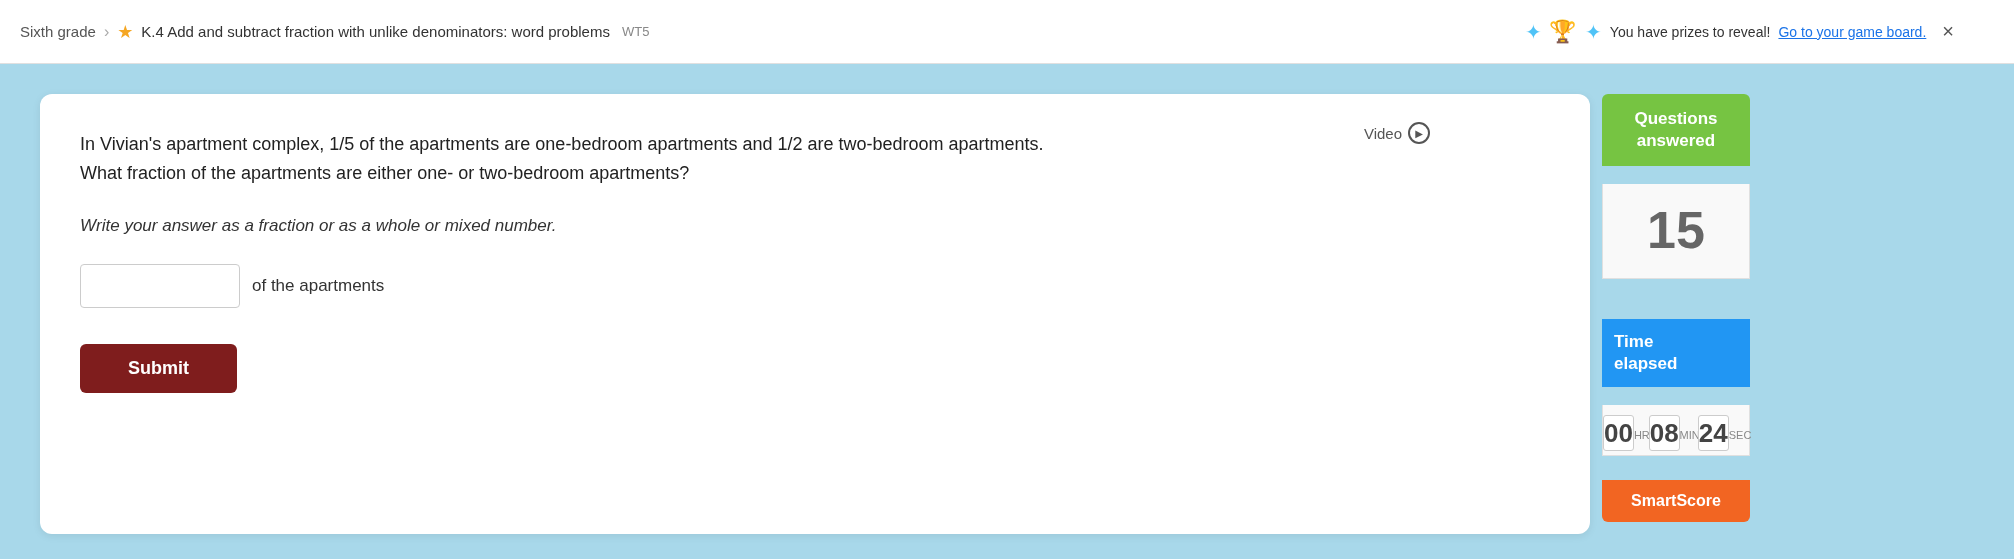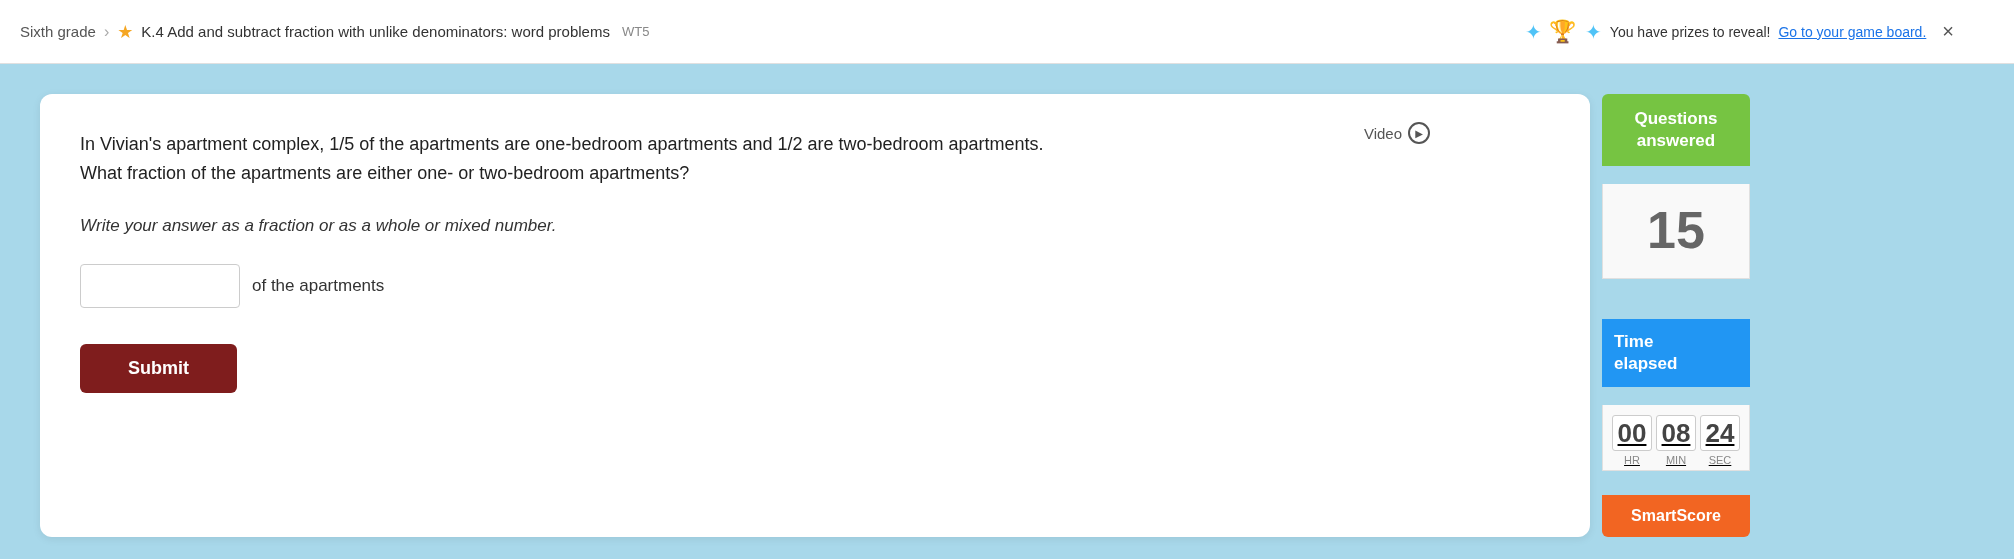--- a/index.html
+++ b/index.html
@@ -160,24 +160,23 @@
       border: 1px solid #e0e0e0;
       border-top: none;
       display: flex;
       justify-content: center;
       gap: 0;
       padding: 10px 0 4px 0;
     }
 
     .time-unit {
       display: flex;
-      flex-direction: column;
+      flex-direction: row;
       align-items: center;
       min-width: 44px;
-      text-decoration: underline;
     }
 
     .time-value {
       font-size: 26px;
       font-weight: 600;
       color: #444;
       border: 1px solid #ccc;
       background: #fff;
       width: 40px;
       height: 36px;

